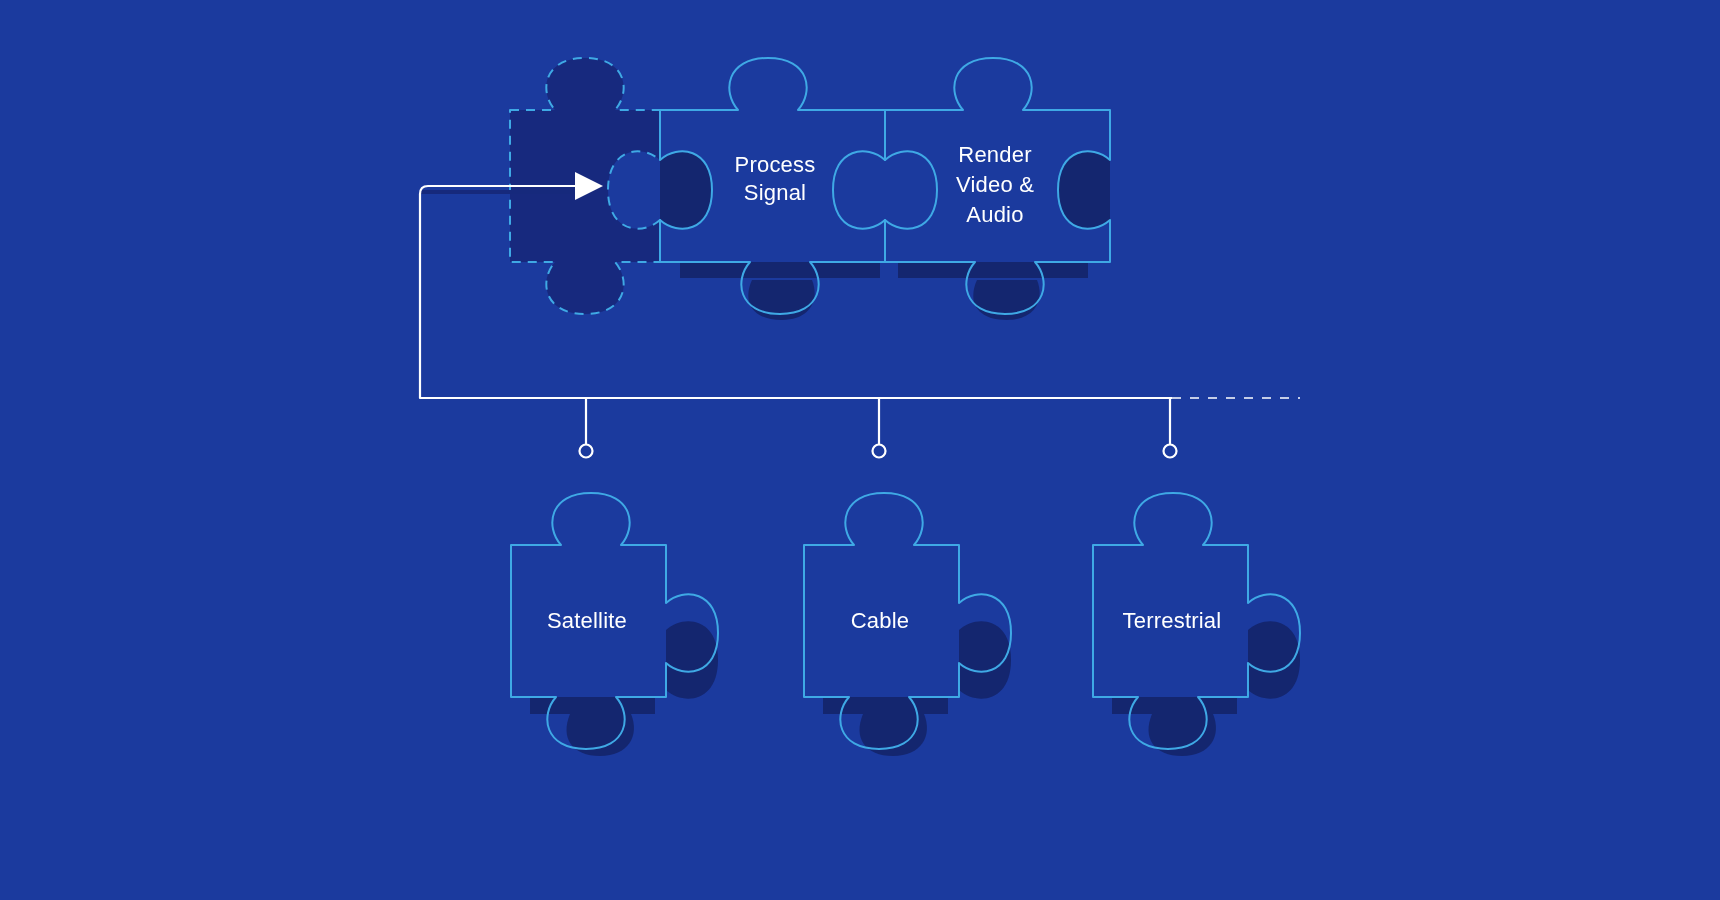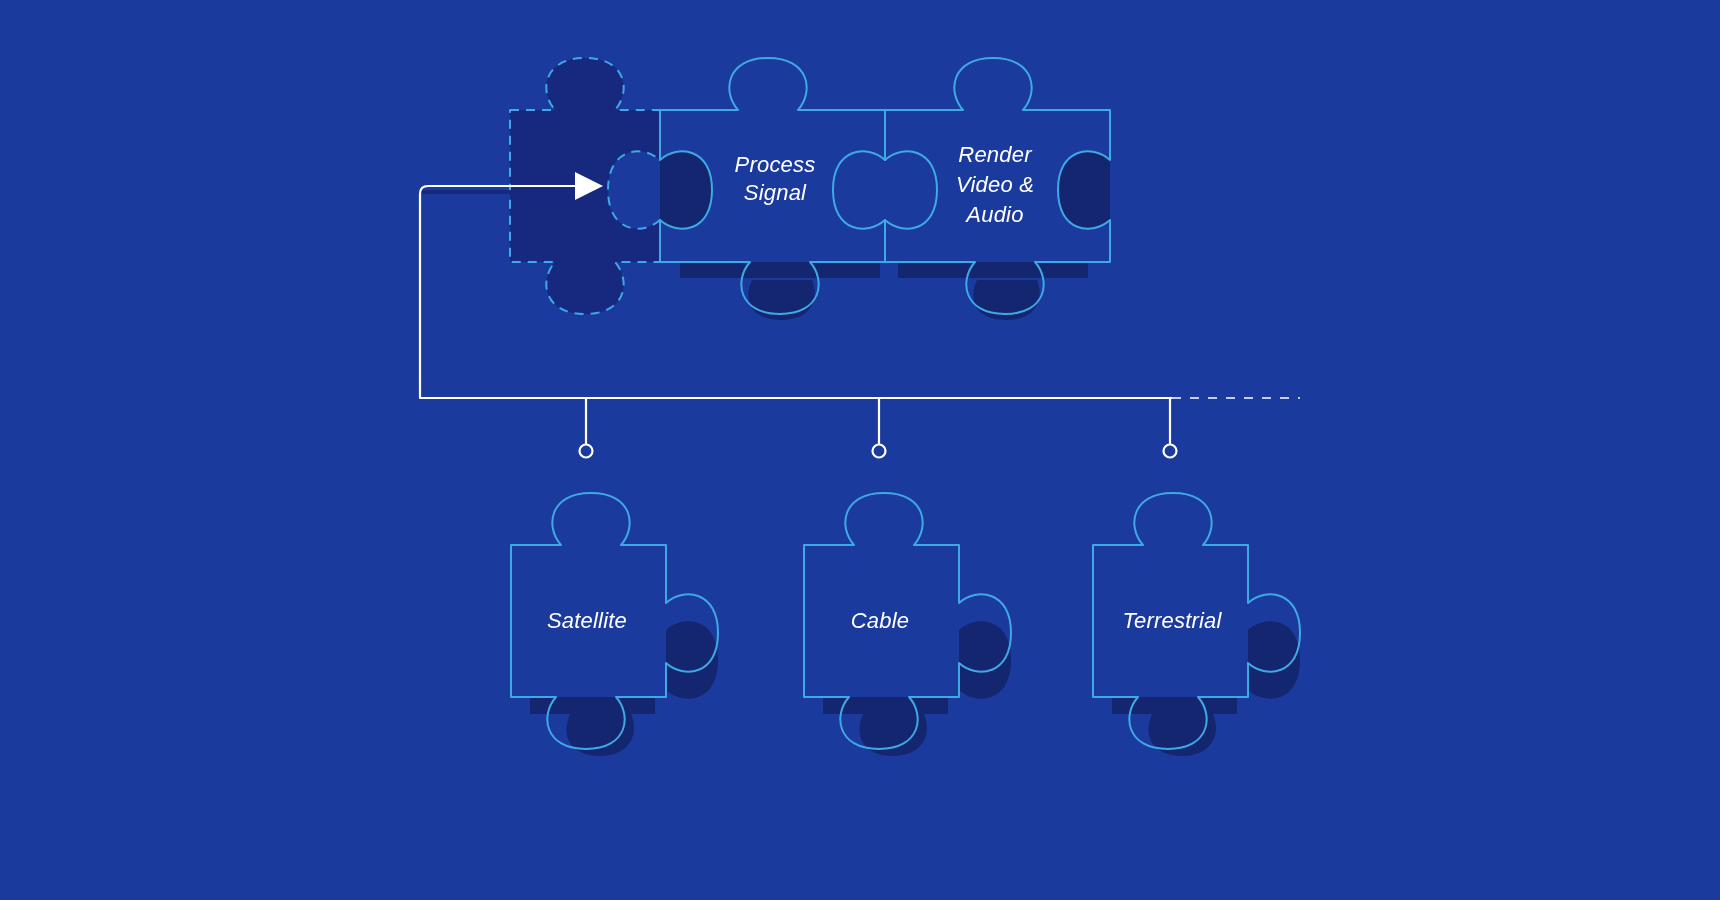--- a/index.html
+++ b/index.html
@@ -11,21 +11,20 @@
     width: 1720px;
     height: 900px;
     overflow: hidden;
     font-family: "Liberation Sans", sans-serif;
   }
   #stage {
     position: relative;
     width: 1720px;
     height: 640px;
     background: #1b3a9e;
-    font-style: italic;
   }
   #diagram {
     position: absolute;
     left: 0;
     top: 0;
     width: 1720px;
     height: 900px;
     display: block;
   }
   .piece-label {

